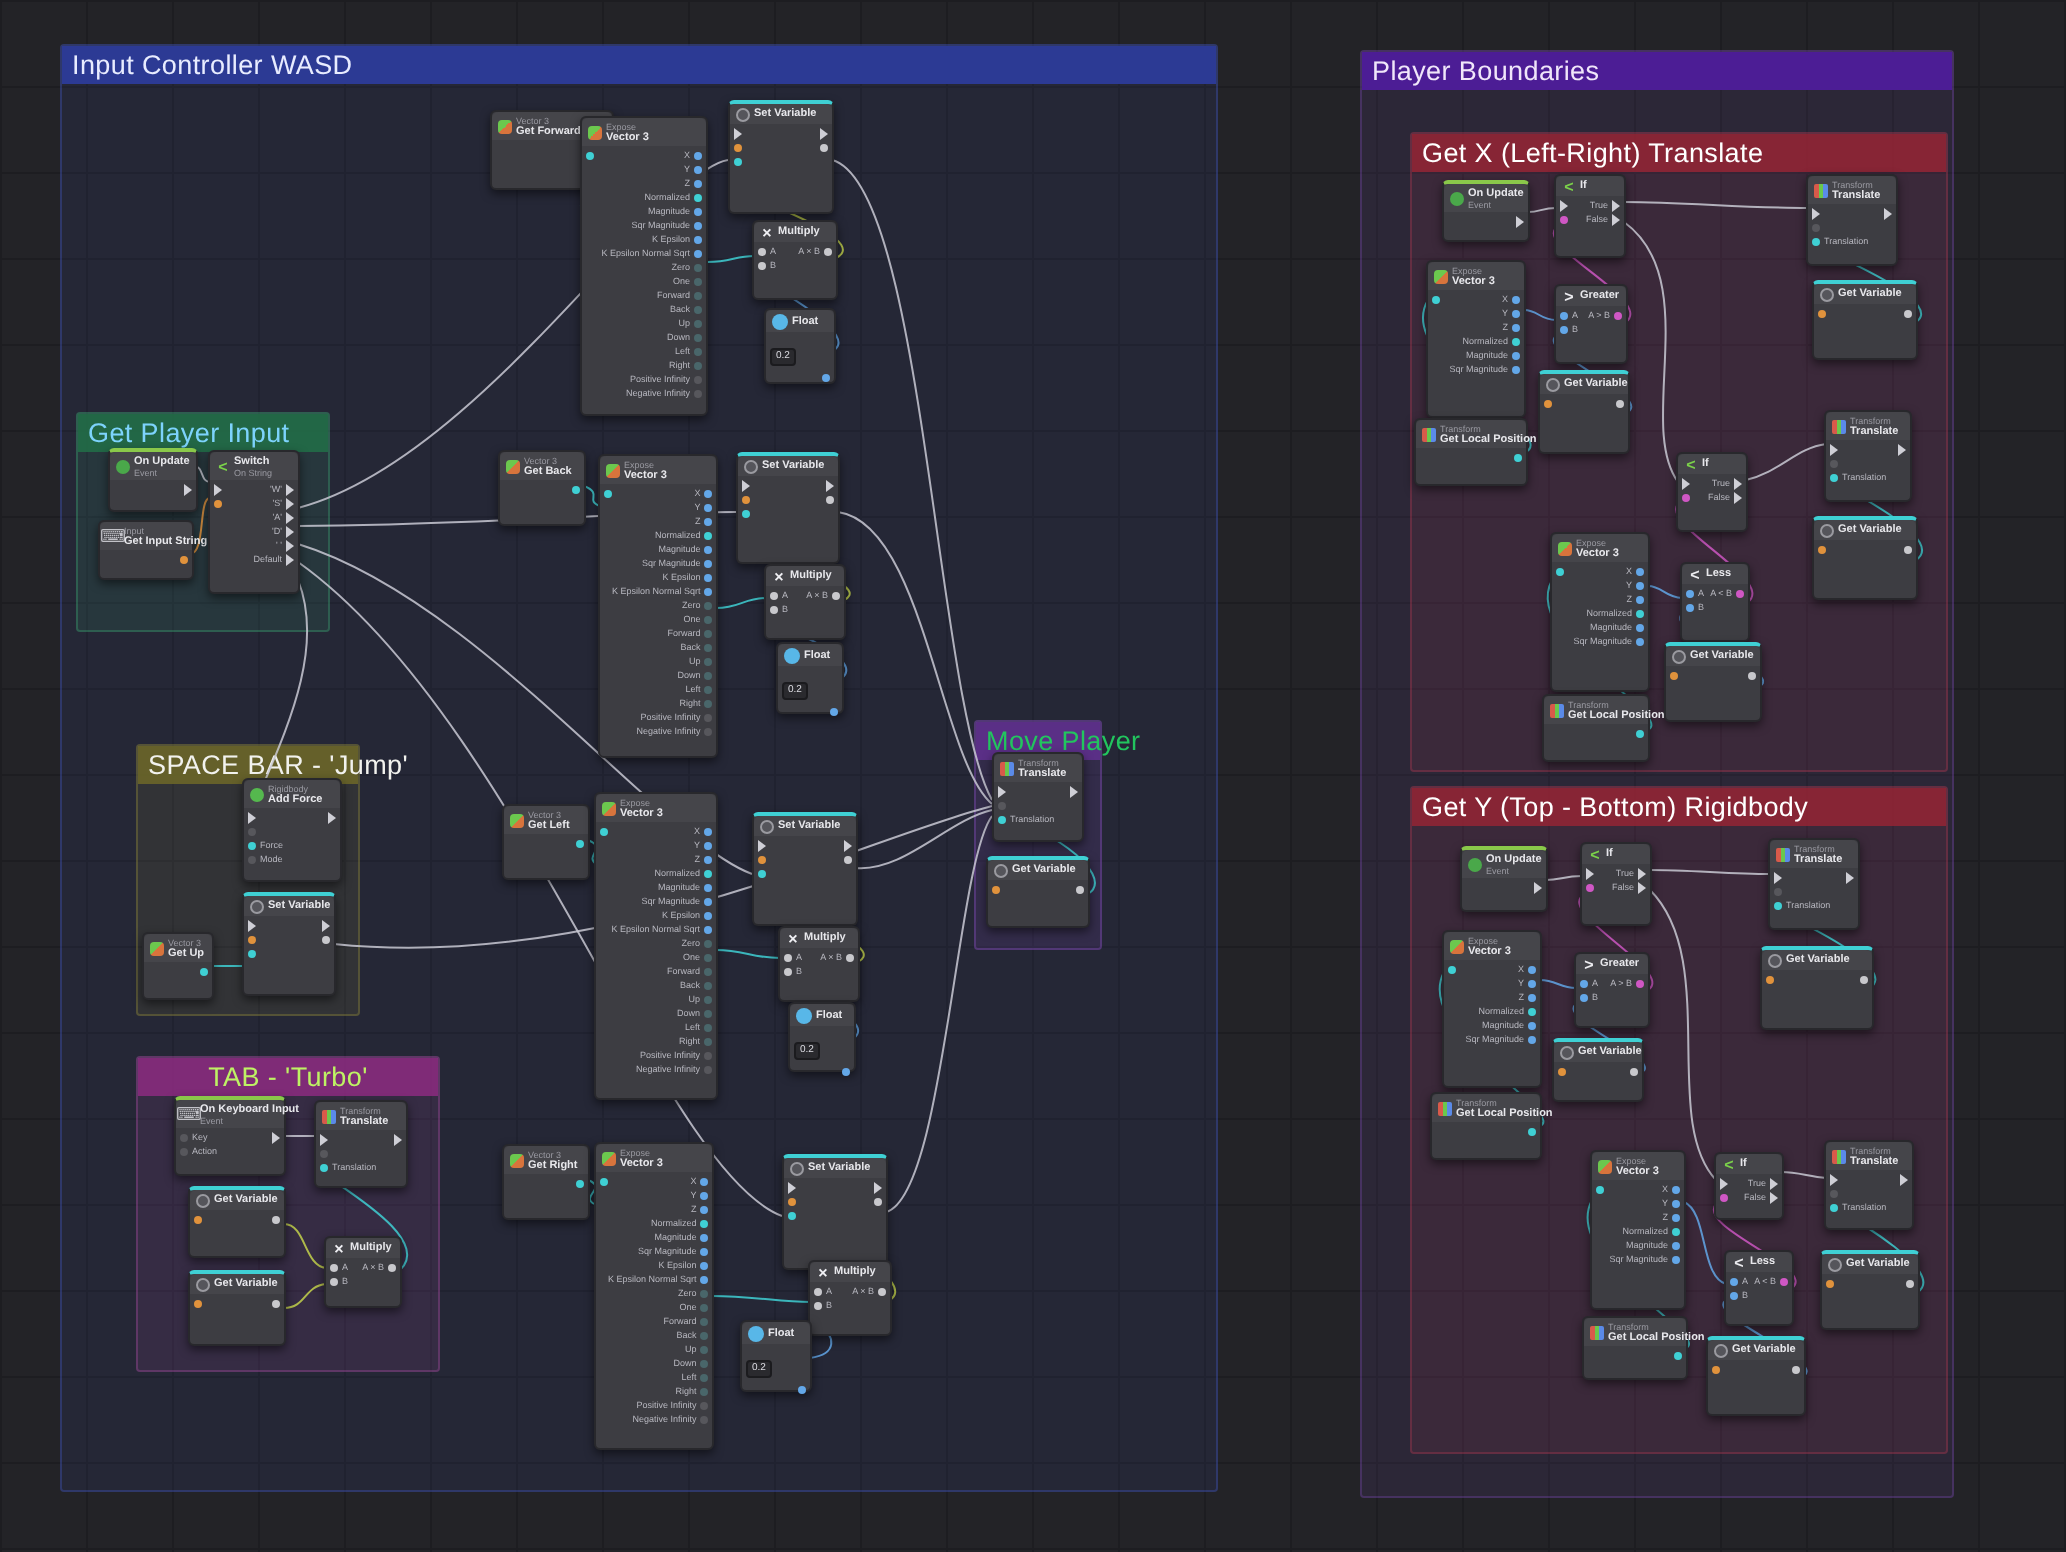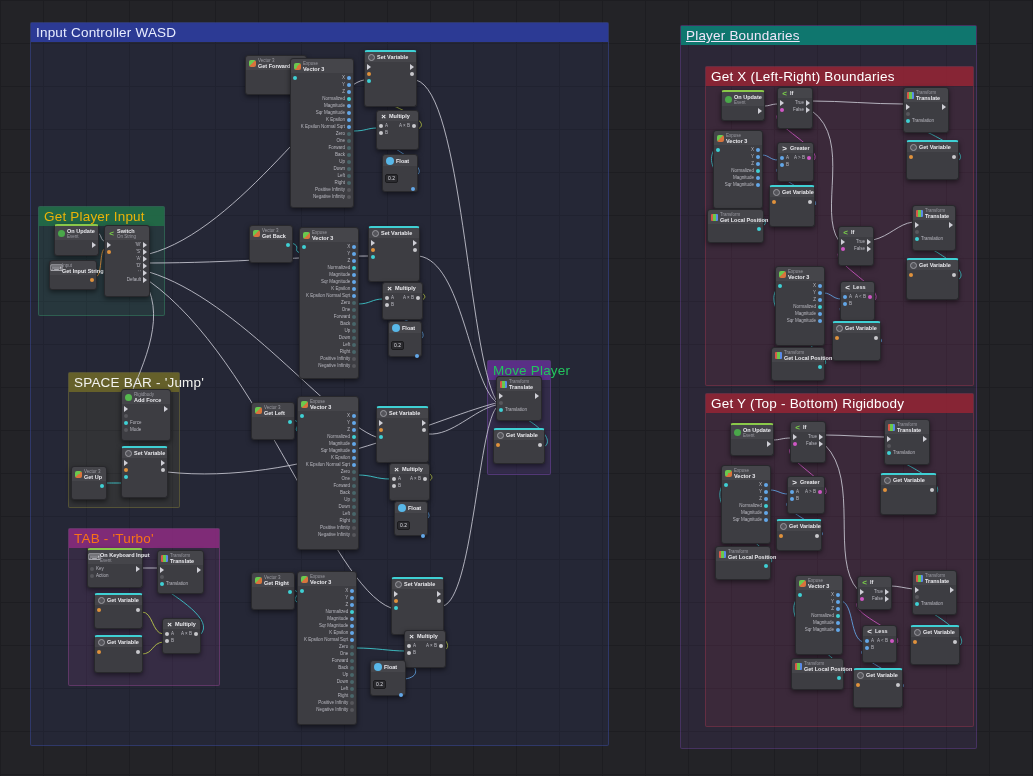--- a/index.html
+++ b/index.html
@@ -124,36 +124,36 @@
       <path d="M902,688 C913,680 852,658 863,650" class="wfloat"></path>
       <path d="M896,644 C909,634 848,614 858,602" class="wbool"></path>
       <path d="M891,586 C898,586 904,588 913,589" class="wflow"></path>
       <path d="M959,646 C973,636 928,610 917,604" class="wvec"></path>
       <path d="M843,674 C856,668 780,630 796,600" class="wvec"></path>
     </svg>
 <div class="group" style="left: 30px; top: 22px; width: 577px; height: 722px; background: rgba(58, 80, 185, 0.1); border: 1px solid rgba(70, 90, 200, 0.35);">
       <div class="group-title" style="background: rgb(44, 58, 148); color: rgb(232, 236, 255);"><span>Input Controller WASD</span></div>
     </div>
     <div class="group" style="left: 38px; top: 206px; width: 125px; height: 108px; background: rgba(60, 170, 115, 0.12); border: 1px solid rgba(60, 170, 115, 0.35);">
-      <div class="group-title" style="background: rgba(34, 112, 72, 0.85); color: #eab308;"><span>Get Player Input</span></div>
+      <div class="group-title" style="background: rgba(34, 112, 72, 0.85); color: #7dd3fc;"><span>Get Player Input</span></div>
     </div>
     <div class="group" style="left: 68px; top: 372px; width: 110px; height: 134px; background: rgba(170, 160, 60, 0.1); border: 1px solid rgba(170, 160, 60, 0.3);">
       <div class="group-title" style="background: rgba(110, 104, 40, 0.85); color: rgb(242, 242, 238);"><span>SPACE BAR - 'Jump'</span></div>
     </div>
     <div class="group" style="left: 68px; top: 528px; width: 150px; height: 156px; background: rgba(185, 80, 175, 0.12); border: 1px solid rgba(185, 80, 175, 0.32);">
-      <div class="group-title" style="background: rgba(140, 44, 128, 0.85); color: #f97316;"><span>TAB - 'Turbo'</span></div>
+      <div class="group-title" style="background: rgba(140, 44, 128, 0.85); color: #bef264; text-align: center;"><span>TAB - 'Turbo'</span></div>
     </div>
     <div class="group" style="left: 487px; top: 360px; width: 62px; height: 113px; background: rgba(140, 80, 200, 0.14); border: 1px solid rgba(140, 80, 200, 0.35);">
       <div class="group-title" style="background: rgba(98, 48, 145, 0.85); color: #22c55e;"><span>Move Player</span></div>
     </div>
     <div class="group" style="left: 680px; top: 25px; width: 295px; height: 722px; background: rgba(130, 75, 195, 0.1); border: 1px solid rgba(130, 75, 195, 0.3);">
-      <div class="group-title" style="background: #0f766e; color: rgb(240, 230, 250); text-decoration: underline;"><span>Player Boundaries</span></div>
+      <div class="group-title" style="background: #4c1d95; color: rgb(240, 230, 250);"><span>Player Boundaries</span></div>
     </div>
     <div class="group" style="left: 705px; top: 66px; width: 267px; height: 318px; background: rgba(200, 60, 85, 0.1); border: 1px solid rgba(200, 60, 85, 0.3);">
-      <div class="group-title" style="background: rgba(146, 36, 52, 0.88); color: rgb(255, 255, 255);"><span>Get X (Left-Right) Boundaries</span></div>
+      <div class="group-title" style="background: rgba(146, 36, 52, 0.88); color: rgb(255, 255, 255);"><span>Get X (Left-Right) Translate</span></div>
     </div>
     <div class="group" style="left: 705px; top: 393px; width: 267px; height: 332px; background: rgba(200, 60, 85, 0.1); border: 1px solid rgba(200, 60, 85, 0.3);">
       <div class="group-title" style="background: rgba(146, 36, 52, 0.88); color: rgb(255, 255, 255);"><span>Get Y (Top - Bottom) Rigidbody</span></div>
     </div>
     <div class="node" style="left: 245px; top: 55px; width: 62px; height: 40px;">
       <div class="nhead">
         <span class="nicon vector3-icon"></span>
         <span class="ntitles">
           <span class="ncat">Vector 3</span>
           <span class="nname">Get Forward</span>

